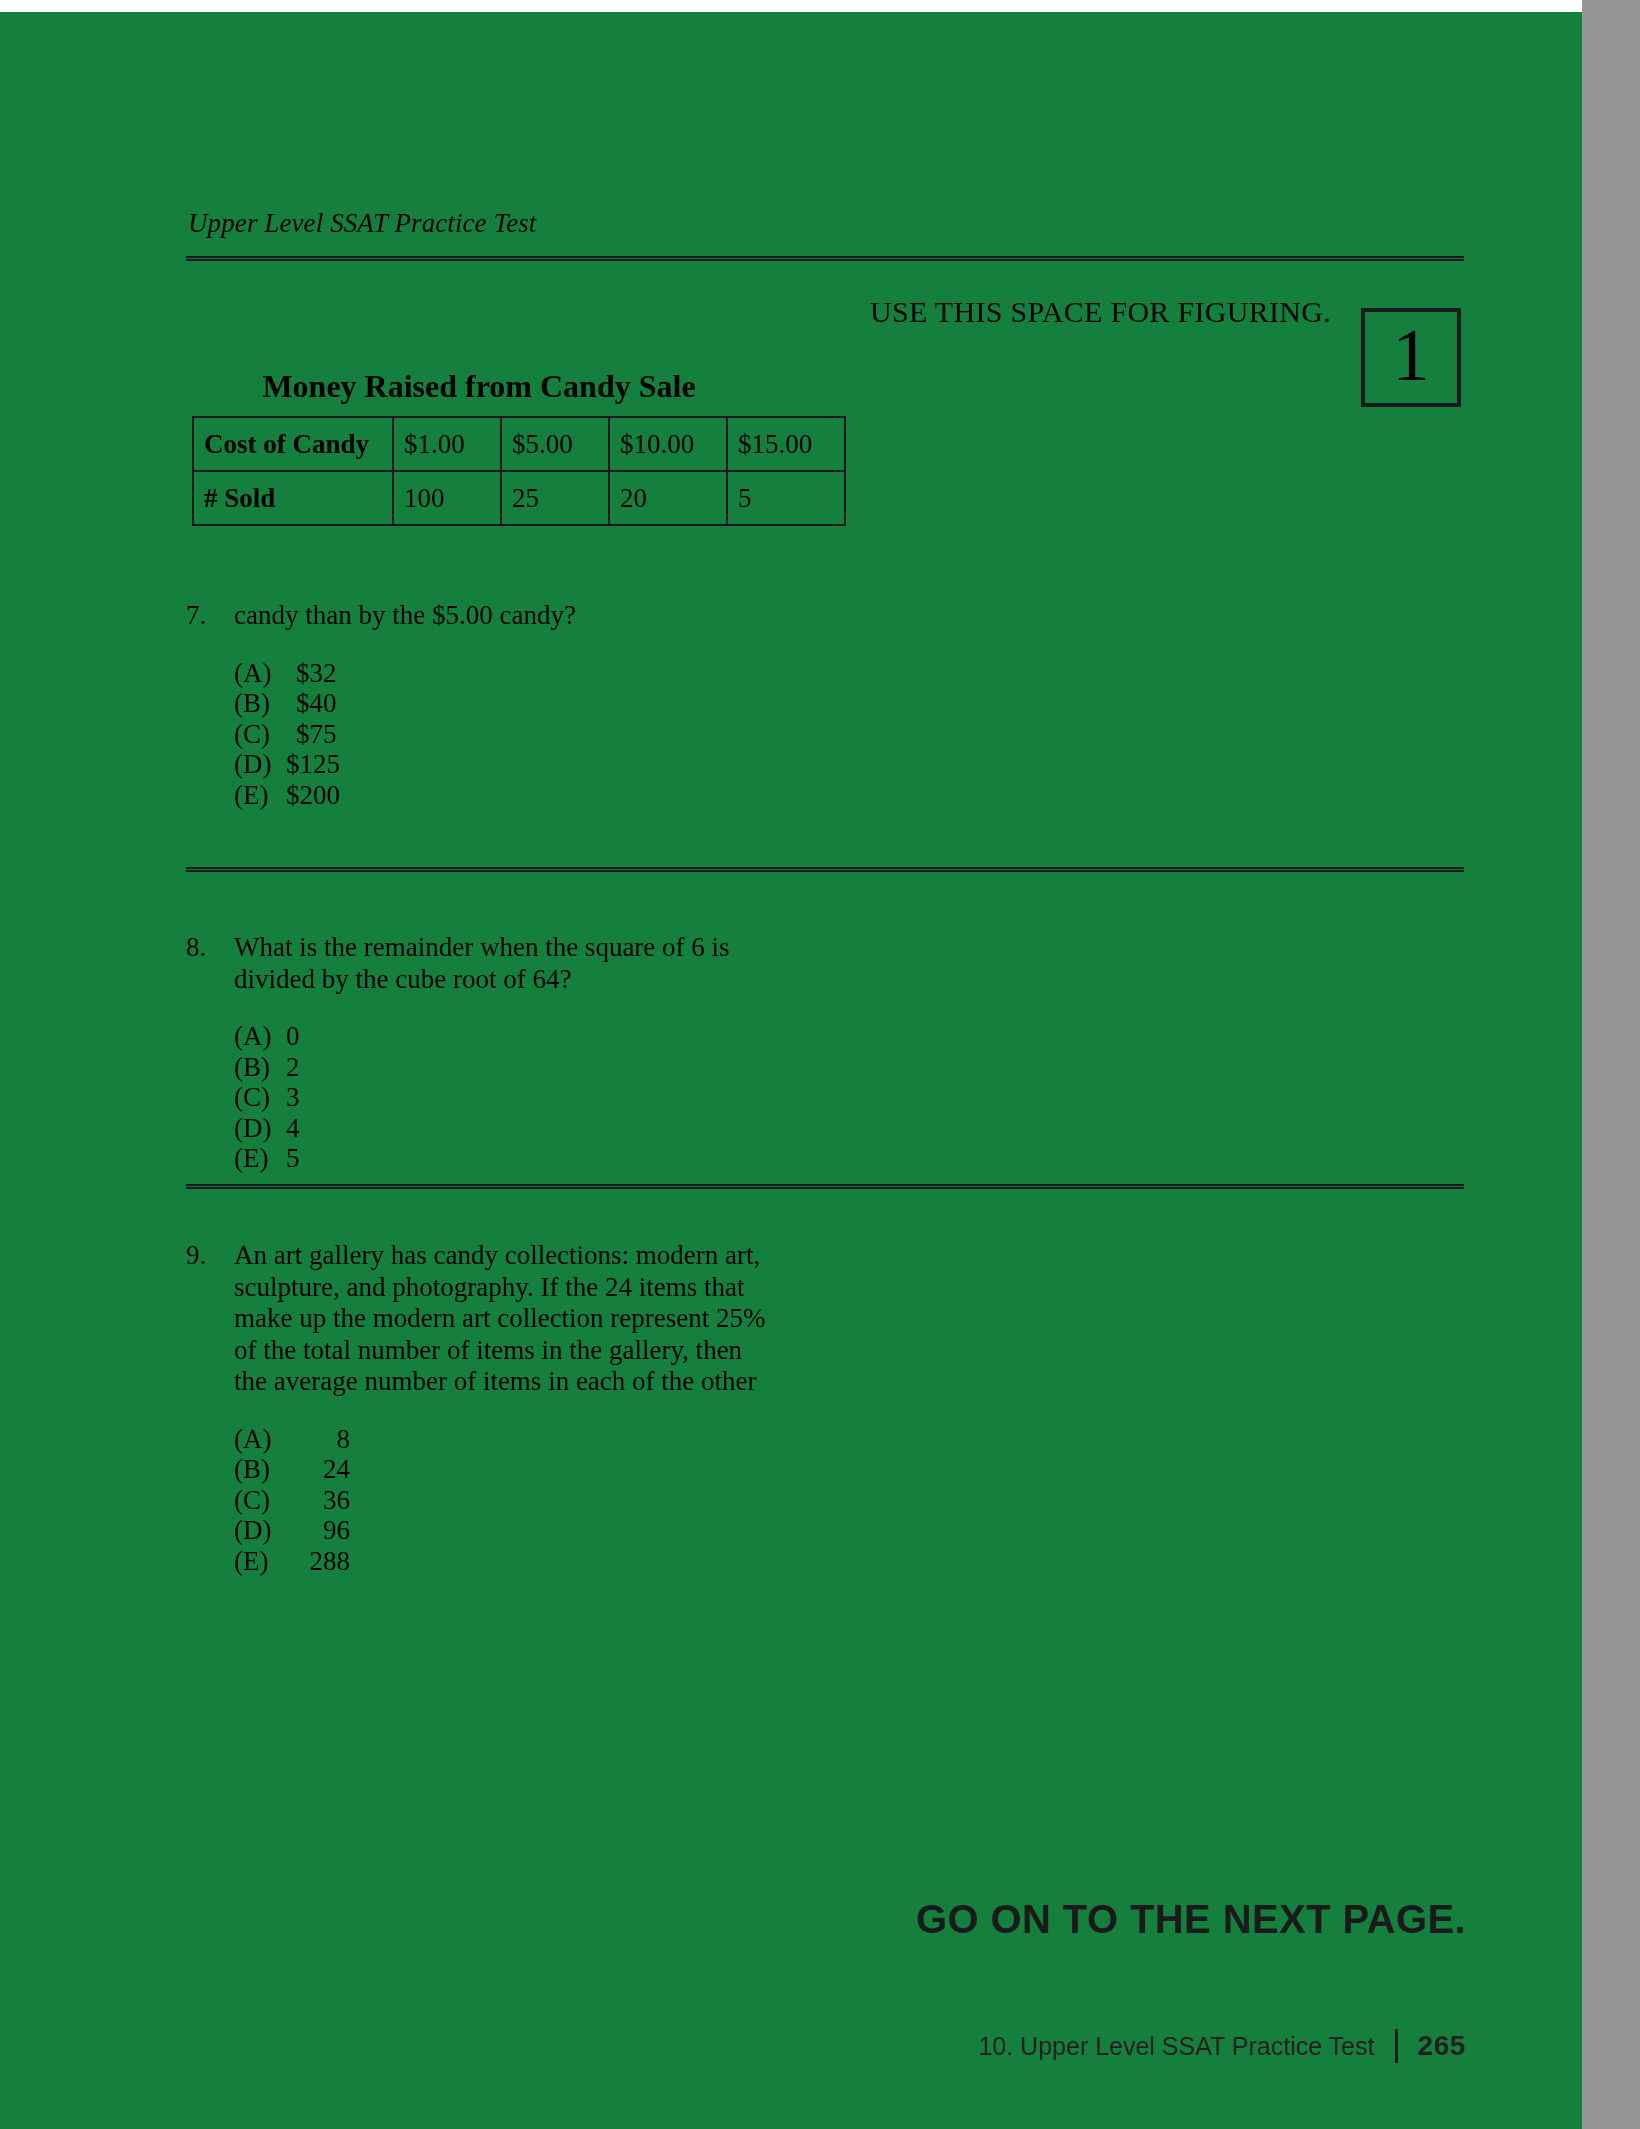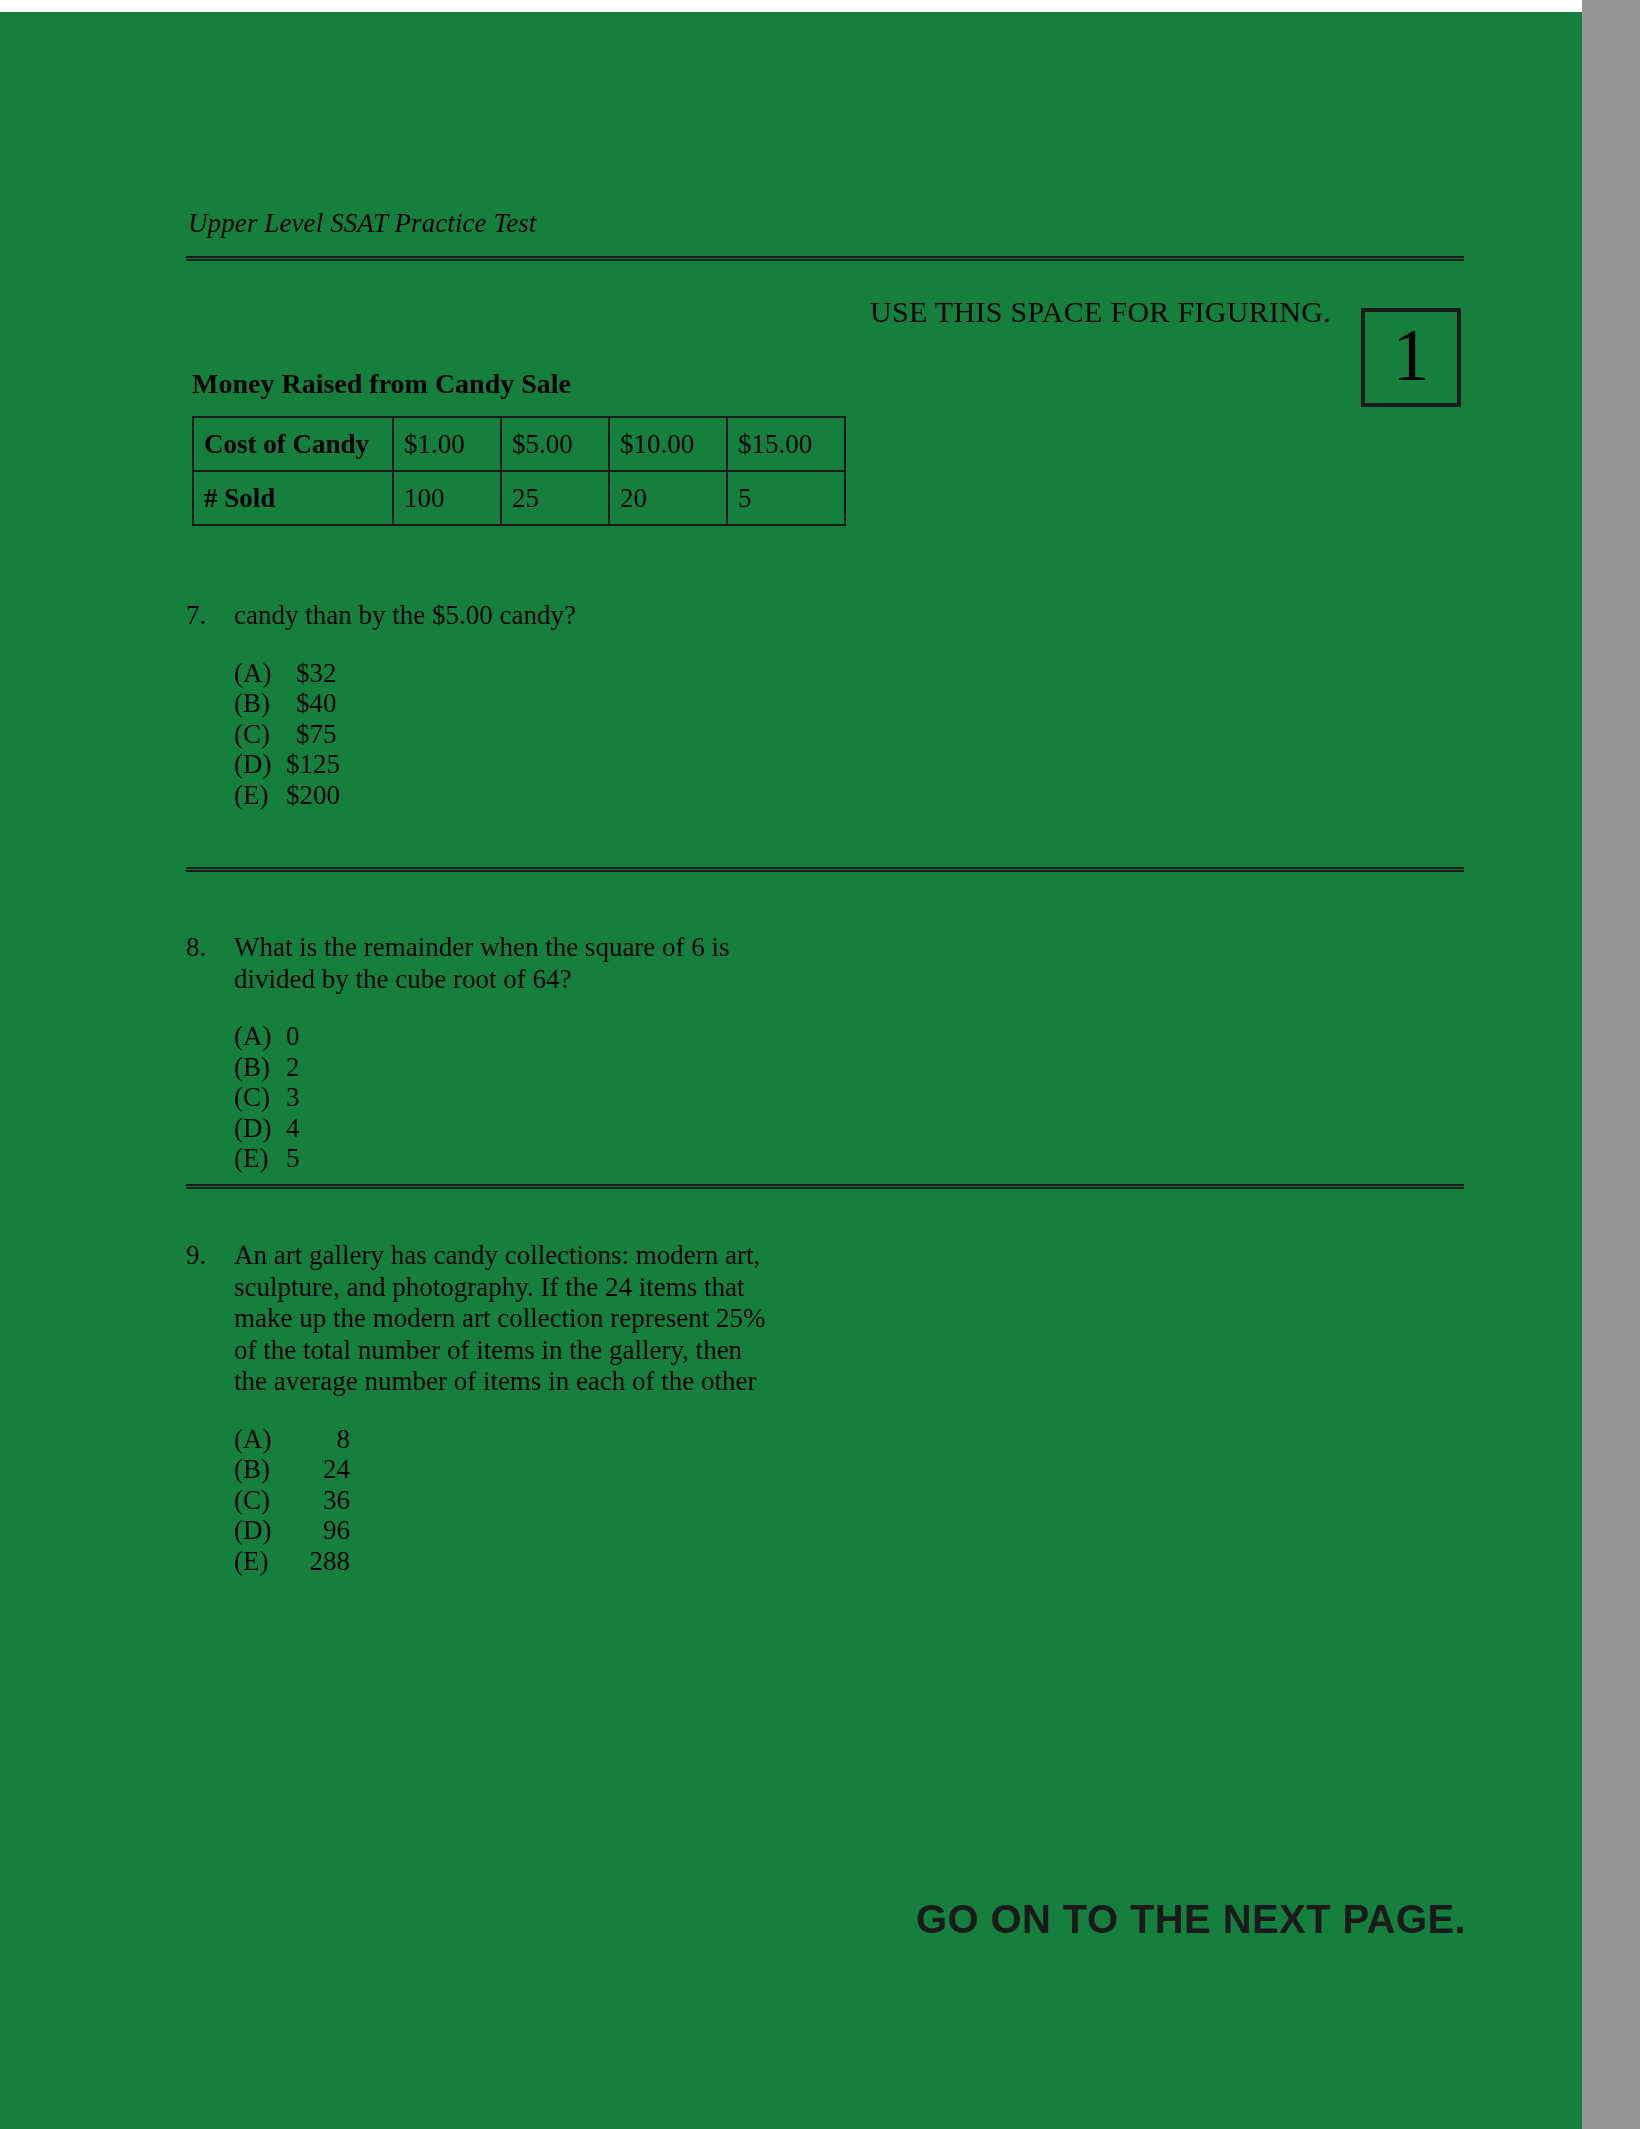--- a/index.html
+++ b/index.html
@@ -85,22 +85,23 @@
     position: relative;
     top: -3px;
   }
 
   
   .table-title {
     position: absolute;
     left: 192px;
     top: 356px;
     width: 574px;
+    text-align: center;
     font-weight: bold;
-    font-size: 28px;
+    font-size: 32px;
     white-space: nowrap;
   }
   .data-table {
     position: absolute;
     left: 192px;
     top: 404px;
     border-collapse: collapse;
     font-size: 27px;
   }
   .data-table td {
@@ -377,16 +378,21 @@
       </div>
       <div class="choice">
         <span class="choice-letter">(E)</span>
         <span class="choice-text">288</span>
       </div>
     </div>
   </div>
 
   <div class="go-on">GO ON TO THE NEXT PAGE.</div>
 
+  <div class="footer">
+    <span class="footer-label">10.  Upper Level SSAT Practice Test</span>
+    <span class="footer-rule"></span>
+    <span class="footer-page">265</span>
+  </div>
 
 </div>
 
 <div class="edge-bar"></div>
 
 </body></html>

